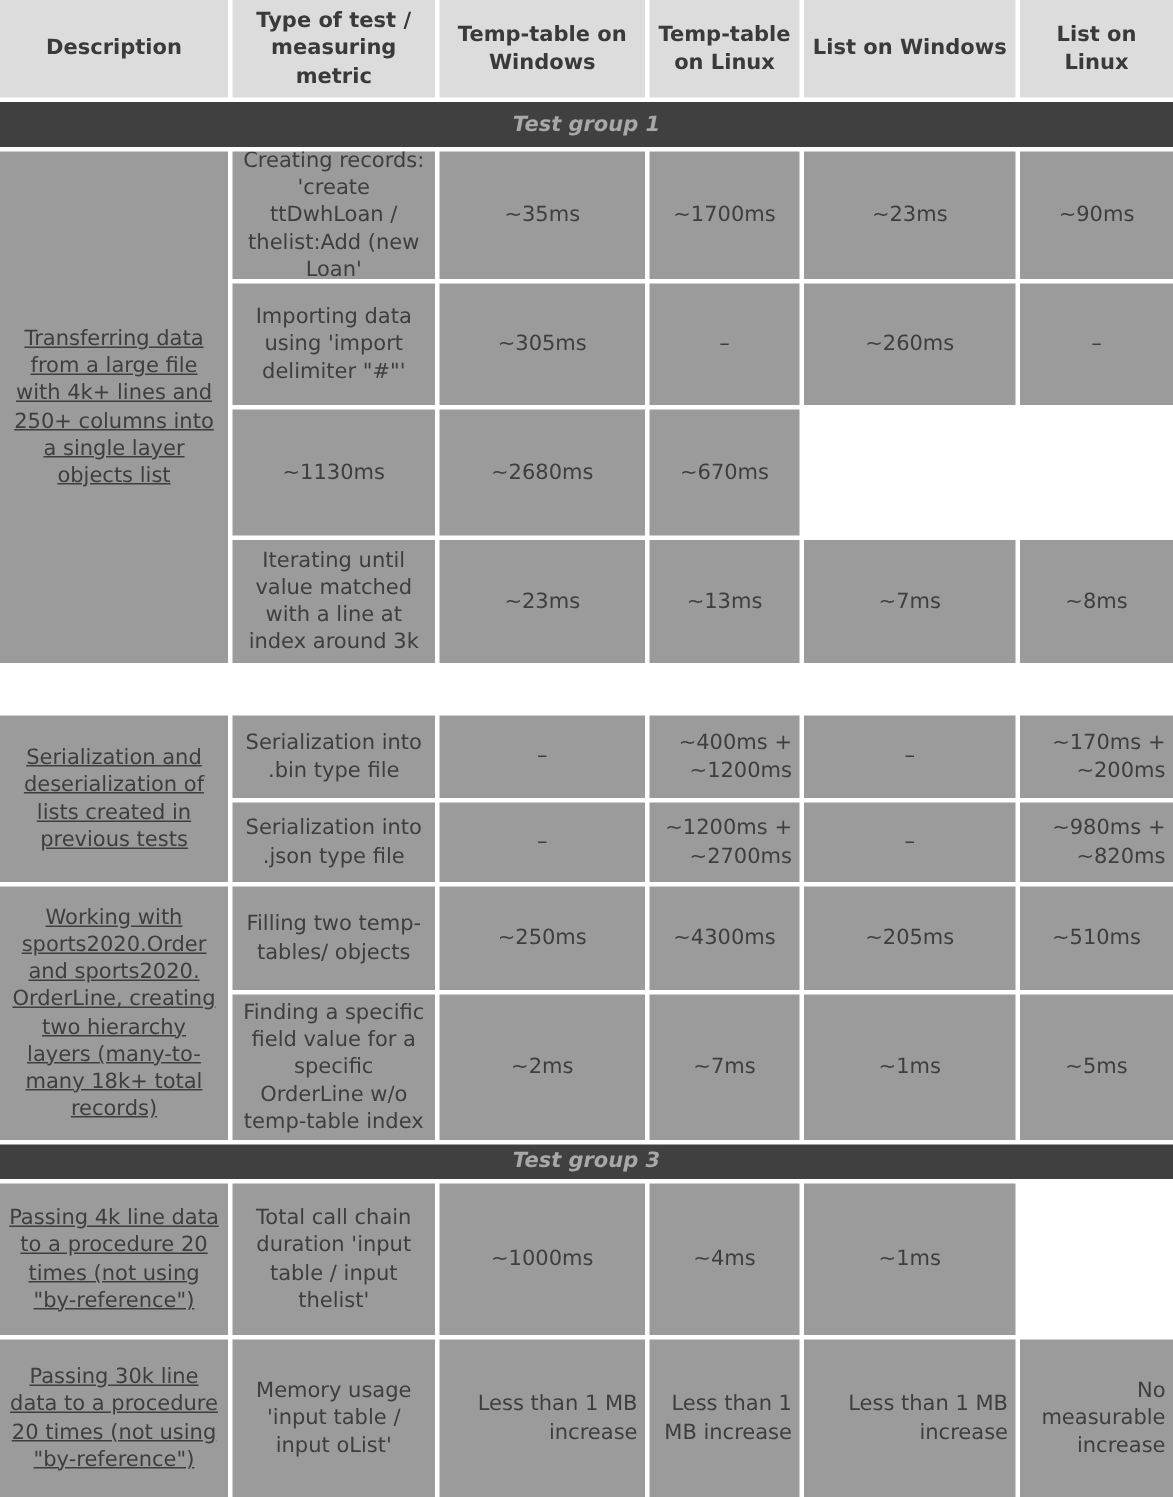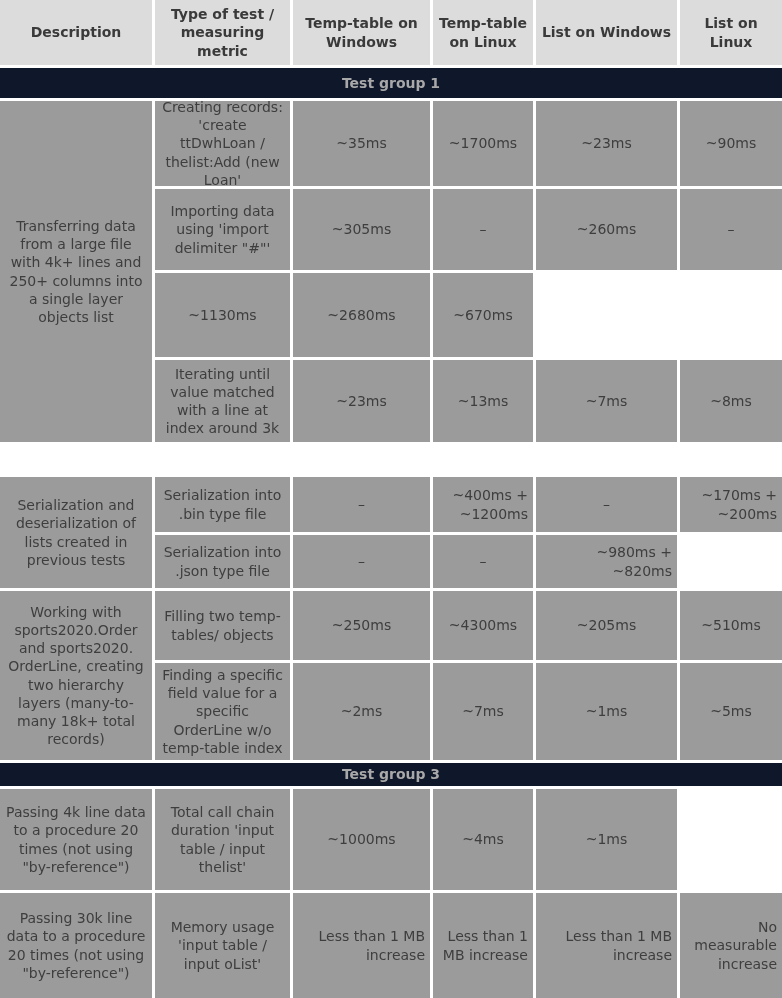--- a/index.html
+++ b/index.html
@@ -25,26 +25,27 @@
     padding: 4px 6px; box-sizing: border-box;
     overflow: hidden;
   }
   .head {
     background: #dcdcdc;
     color: #3a3a3a;
     font-weight: bold;
     padding: 2px 4px;
   }
   .banner {
-    background: #0f172a;
+    background: #404040;
     color: #a8a8a8;
     font-weight: bold;
     grid-column: 1 / -1;
+    font-style: italic;
   }
-  .desc  { grid-column: 1; }
+  .desc  { grid-column: 1; text-decoration: underline; }
   .value { padding: 4px 5px; text-align: right; }
 </style>
 </head>
 <body>
 
 <div class="grid">
 
   <div class="cell head" style="grid-row:1">Description</div>
   <div class="cell head" style="grid-row:1">Type of test / measuring metric</div>
   <div class="cell head" style="grid-row:1">Temp-table on Windows</div>
@@ -82,20 +83,21 @@
   <div class="cell desc" style="grid-row:8 / span 2">Serialization and deserialization of lists created in previous tests</div>
 
   <div class="cell" style="grid-row:8">Serialization into .bin type file</div>
   <div class="cell value" style="grid-row:8">–</div>
   <div class="cell value" style="grid-row:8">~400ms + ~1200ms</div>
   <div class="cell value" style="grid-row:8">–</div>
   <div class="cell value" style="grid-row:8">~170ms + ~200ms</div>
 
   <div class="cell" style="grid-row:9">Serialization into .json type file</div>
   <div class="cell value" style="grid-row:9">–</div>
+  <div class="cell value" style="grid-row:9">~1200ms + ~2700ms</div>
   <div class="cell value" style="grid-row:9">–</div>
   <div class="cell value" style="grid-row:9">~980ms + ~820ms</div>
 
   <div class="cell desc" style="grid-row:10 / span 2">Working with sports2020.Order and sports2020. OrderLine, creating two hierarchy layers (many-to-many 18k+ total records)</div>
 
   <div class="cell" style="grid-row:10">Filling two temp-tables/ objects</div>
   <div class="cell value" style="grid-row:10">~250ms</div>
   <div class="cell value" style="grid-row:10">~4300ms</div>
   <div class="cell value" style="grid-row:10">~205ms</div>
   <div class="cell value" style="grid-row:10">~510ms</div>

